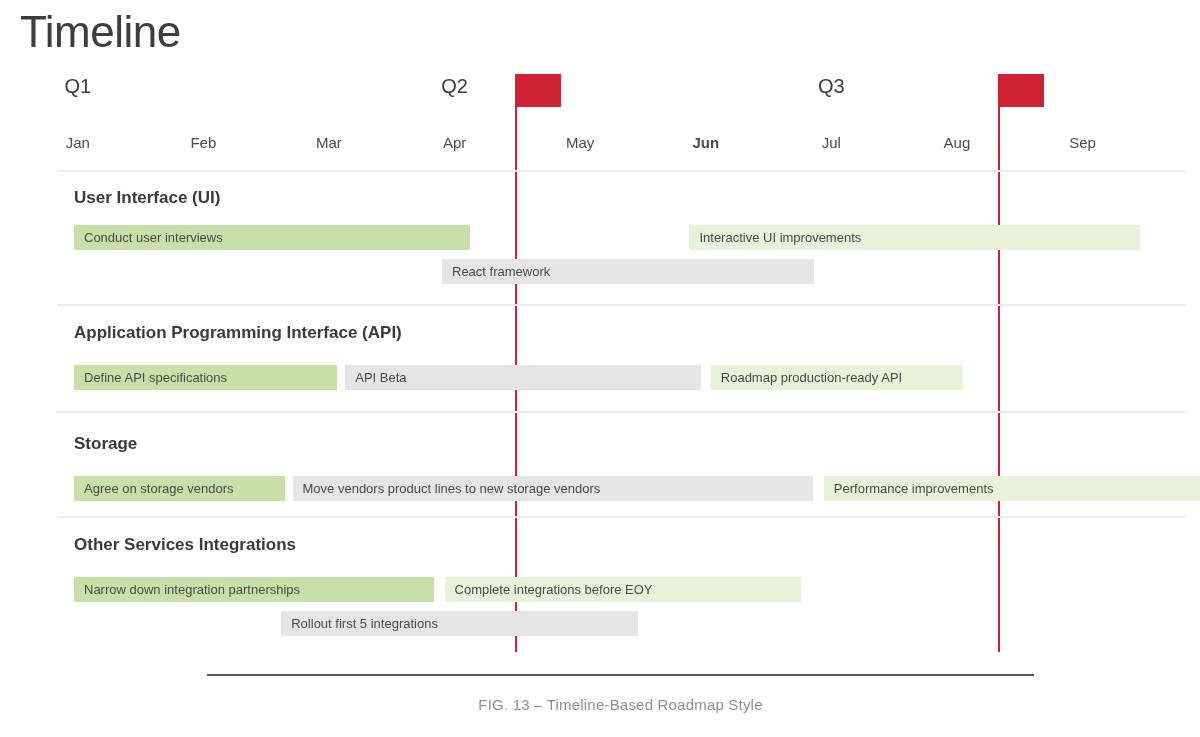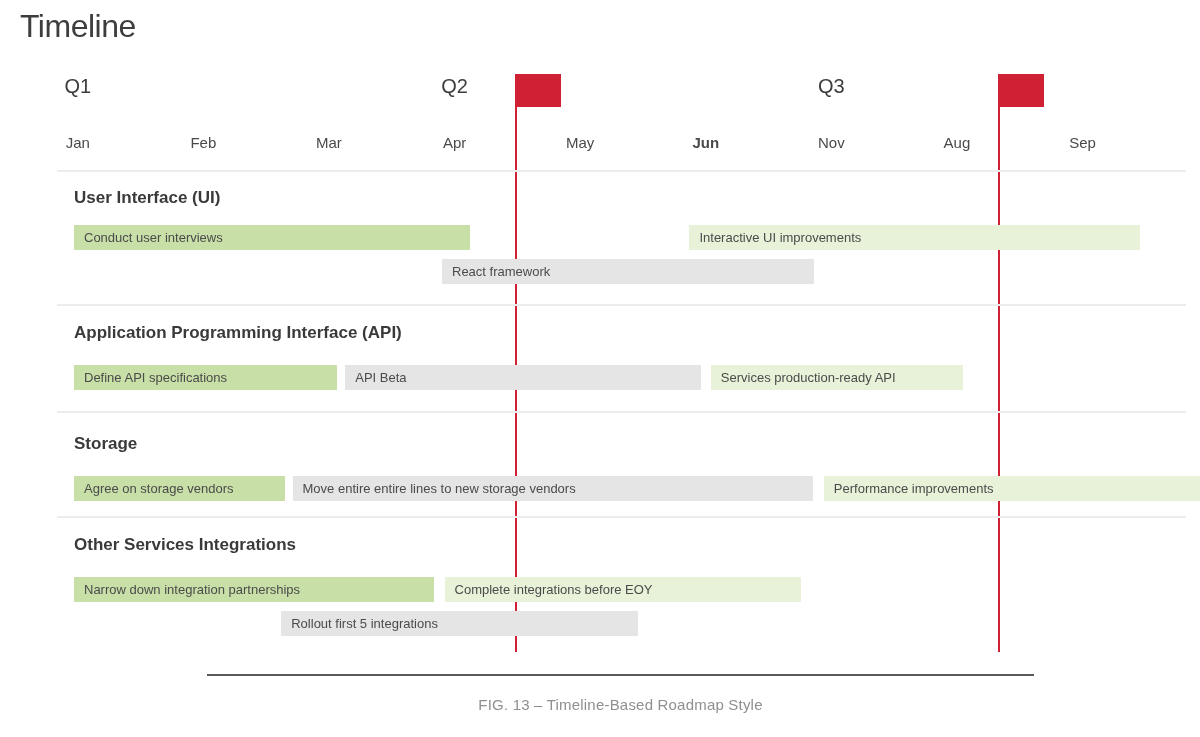--- a/index.html
+++ b/index.html
@@ -1,18 +1,18 @@
 <!DOCTYPE html>
 <html><head>
 <meta charset="utf-8">
 <style>
   html,body{margin:0;padding:0;background:#ffffff;}
   body{font-family:"Liberation Sans","DejaVu Sans",sans-serif;}
   .canvas{position:relative;width:1200px;height:737px;background:#fff;overflow:hidden;}
-  .page-title{position:absolute;left:20px;top:10px;font-size:32px;line-height:1;
+  .page-title{position:absolute;left:20px;top:10px;font-size:44px;line-height:1;
     font-weight:500;color:#3d3d3d;letter-spacing:-0.5px;}
   .chart{position:absolute;inset:0;}
   .q-label{position:absolute;top:75px;transform:translateX(-50%);font-size:20px;
     color:#3d3d3d;font-weight:400;}
   .m-label{position:absolute;top:134px;transform:translateX(-50%);font-size:15px;
     color:#4a4a4a;}
   .divider{position:absolute;left:57px;width:1129px;height:2px;background:#ececec;}
   .sec-heading{position:absolute;left:74px;font-size:17px;font-weight:700;color:#3a3a3a;}
   .bar{position:absolute;height:25px;line-height:25px;font-size:13px;color:#4b4b4b;
     padding:0 10px;box-sizing:border-box;white-space:nowrap;overflow:hidden;}
@@ -34,21 +34,21 @@
         <div class="q-label" style="left: 454.568px;">Q2</div>
         <div class="q-label" style="left: 831.368px;">Q3</div>
       </div>
     <div id="month-axis">
         <div class="m-label" style="left: 77.768px;">Jan</div>
         <div class="m-label" style="left: 203.368px;">Feb</div>
         <div class="m-label" style="left: 328.968px;">Mar</div>
         <div class="m-label" style="left: 454.568px;">Apr</div>
         <div class="m-label" style="left: 580.168px;">May</div>
         <div class="m-label" style="left: 705.768px; font-weight: bold;">Jun</div>
-        <div class="m-label" style="left: 831.368px;">Nov</div>
+        <div class="m-label" style="left: 831.368px;">Jul</div>
         <div class="m-label" style="left: 956.968px;">Aug</div>
         <div class="m-label" style="left: 1082.57px;">Sep</div>
       </div>
     <div id="milestone-layer">
         <div class="milestone-line" style="left: 514.856px; background: rgb(207, 33, 51);"></div>
         <div class="milestone-flag" style="left: 514.856px; background: rgb(207, 33, 51);"></div>
         <div class="milestone-line" style="left: 998.416px; background: rgb(207, 33, 51);"></div>
         <div class="milestone-flag" style="left: 998.416px; background: rgb(207, 33, 51);"></div>
       </div>
     <div id="section-layer">
@@ -57,27 +57,27 @@
           <div class="sec-heading" style="top: 188px;">User Interface (UI)</div>
           <div class="bar" style="top: 225px; left: 74px; width: 396px; background: rgb(200, 223, 167);">Conduct user interviews</div>
           <div class="bar" style="top: 225px; left: 689.44px; width: 451px; background: rgb(232, 242, 216);">Interactive UI improvements</div>
           <div class="bar" style="top: 259px; left: 442.008px; width: 371.776px; background: rgb(229, 229, 229);">React framework</div>
         </div>
         <div class="">
           <div class="divider" style="top: 304px;"></div>
           <div class="sec-heading" style="top: 323px;">Application Programming Interface (API)</div>
           <div class="bar" style="top: 365px; left: 74px; width: 262.504px; background: rgb(200, 223, 167);">Define API specifications</div>
           <div class="bar" style="top: 365px; left: 345.296px; width: 355.448px; background: rgb(229, 229, 229);">API Beta</div>
-          <div class="bar" style="top: 365px; left: 710.792px; width: 252.456px; background: rgb(232, 242, 216);">Services production-ready API</div>
+          <div class="bar" style="top: 365px; left: 710.792px; width: 252.456px; background: rgb(232, 242, 216);">Roadmap production-ready API</div>
         </div>
         <div class="">
           <div class="divider" style="top: 411px;"></div>
           <div class="sec-heading" style="top: 434px;">Storage</div>
           <div class="bar" style="top: 476px; left: 74px; width: 211.008px; background: rgb(200, 223, 167);">Agree on storage vendors</div>
-          <div class="bar" style="top: 476px; left: 292.544px; width: 519.984px; background: rgb(229, 229, 229);">Move entire entire lines to new storage vendors</div>
+          <div class="bar" style="top: 476px; left: 292.544px; width: 519.984px; background: rgb(229, 229, 229);">Move vendors product lines to new storage vendors</div>
           <div class="bar" style="top: 476px; left: 823.832px; width: 434px; background: rgb(232, 242, 216);">Performance improvements</div>
         </div>
         <div class="">
           <div class="divider" style="top: 516px;"></div>
           <div class="sec-heading" style="top: 535px;">Other Services Integrations</div>
           <div class="bar" style="top: 577px; left: 74px; width: 360.472px; background: rgb(200, 223, 167);">Narrow down integration partnerships</div>
           <div class="bar" style="top: 577px; left: 444.52px; width: 356.704px; background: rgb(232, 242, 216);">Complete integrations before EOY</div>
           <div class="bar" style="top: 611px; left: 281.24px; width: 356.704px; background: rgb(229, 229, 229);">Rollout first 5 integrations</div>
         </div>
       </div>

